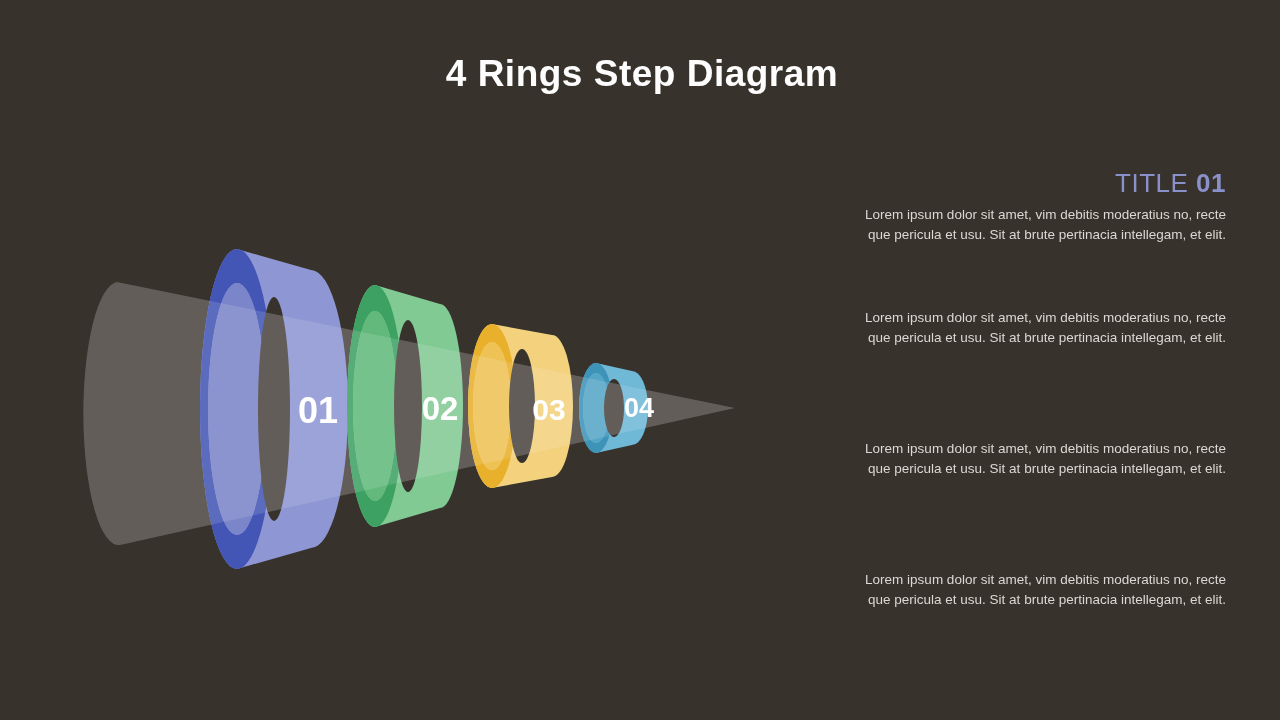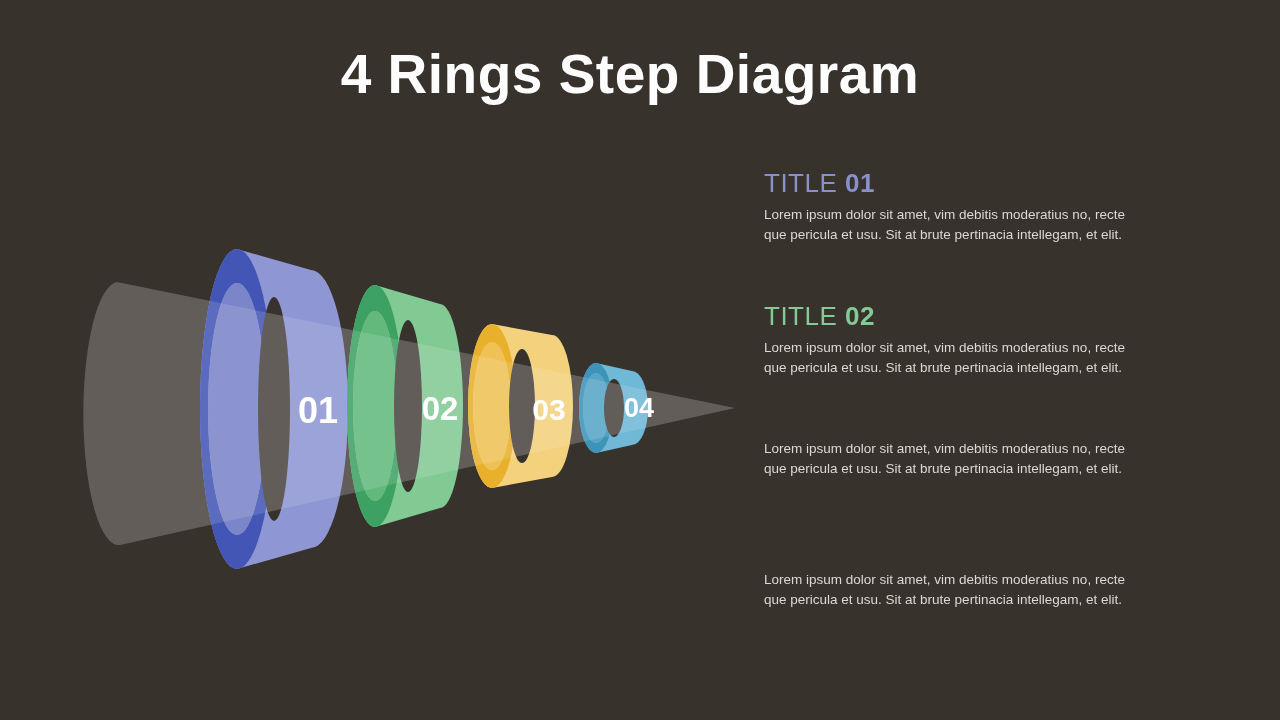--- a/index.html
+++ b/index.html
@@ -11,40 +11,42 @@
     overflow: hidden;
     font-family: "Liberation Sans", "DejaVu Sans", sans-serif;
   }
   .slide-title {
     position: absolute;
     top: 48px;
     left: 0;
     width: 1260px;
     margin: 0;
     text-align: center;
-    font-size: 55px;
+    font-size: 37px;
     line-height: 52px;
     font-weight: 700;
     color: #fdfdfd;
     letter-spacing: 0.5px;
+    padding-left: 12px;
   }
   .diagram-svg {
     position: absolute;
     top: 0;
     left: 0;
   }
   .ring-number {
     font-family: "Liberation Sans", "DejaVu Sans", sans-serif;
     font-weight: 700;
     fill: #ffffff;
   }
   .section {
     position: absolute;
-    left: 764px;
+    left: 806px;
     width: 420px;
+    text-align: right;
   }
   .section h3 {
     margin: 0;
     font-size: 26px;
     line-height: 30px;
     font-weight: 400;
     letter-spacing: 0.5px;
   }
   .section h3 .num { font-weight: 700; }
   .section .body {
@@ -125,24 +127,20 @@
       <span>TITLE</span>
       <span class="num">01</span>
     </h3>
     <div class="body">
       <div>Lorem ipsum dolor sit amet, vim debitis moderatius no, recte</div>
       <div>que pericula et usu. Sit at brute pertinacia intellegam, et elit.</div>
     </div>
   </div>
 
   <div class="section sec-2">
-    <h3 style="color: rgb(133, 201, 151);">
-      <span>TITLE</span>
-      <span class="num">02</span>
-    </h3>
     <div class="body">
       <div>Lorem ipsum dolor sit amet, vim debitis moderatius no, recte</div>
       <div>que pericula et usu. Sit at brute pertinacia intellegam, et elit.</div>
     </div>
   </div>
 
   <div class="section sec-3">
     <div class="body">
       <div>Lorem ipsum dolor sit amet, vim debitis moderatius no, recte</div>
       <div>que pericula et usu. Sit at brute pertinacia intellegam, et elit.</div>

